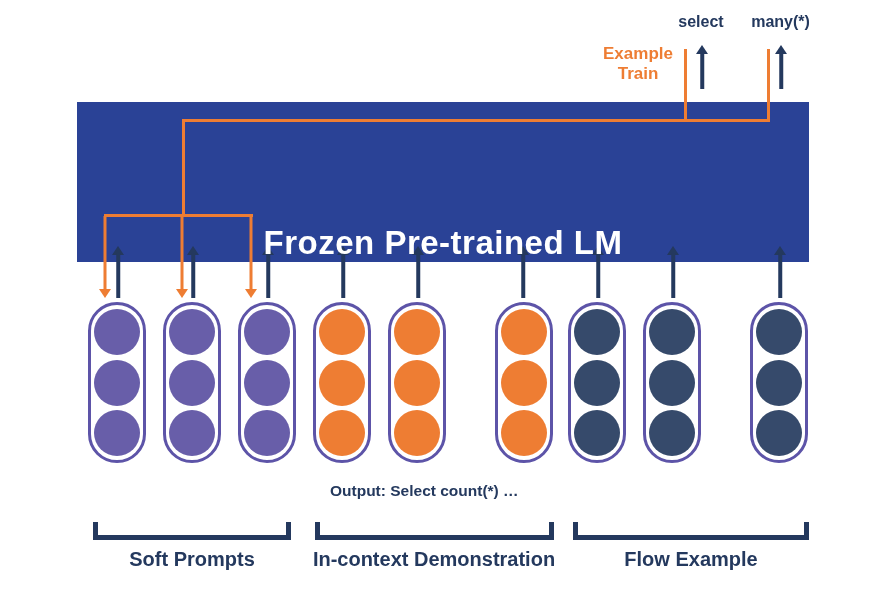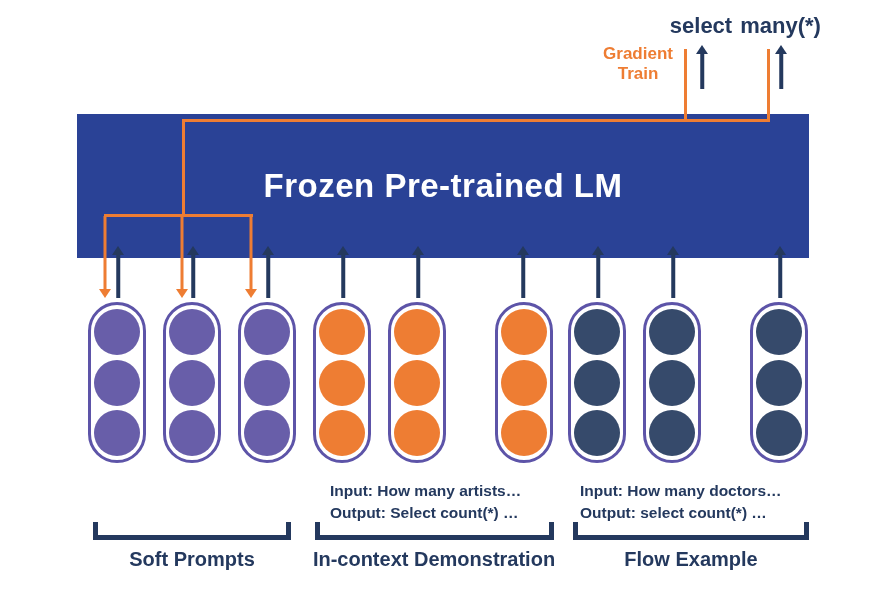--- a/index.html
+++ b/index.html
@@ -15,32 +15,32 @@
   *{margin:0;padding:0;box-sizing:border-box;}
   html,body{background:#ffffff;}
   body{font-family:"Liberation Sans", sans-serif;}
   #diagram{
     position:relative;
     width:890px;height:593px;
     background:#ffffff;
     overflow:hidden;
   }
   .lm-box{
-    position:absolute;left:77px;top:114px;width:732px;height:144px;
+    position:absolute;left:77px;top:102px;width:732px;height:160px;
     background:var(--lm-box);
-    display:flex;align-items:center;justify-content:center;
+    display:flex;align-items:flex-end;justify-content:center;
   }
   .lm-title{
     color:var(--title-color);
     font-size:33px;font-weight:bold;letter-spacing:.5px;
     position:relative;z-index:3;
   }
   .top-label{
     position:absolute;top:13px;
-    font-size:22px;font-weight:bold;color:var(--navy);
+    font-size:16px;font-weight:bold;color:var(--navy);
     text-align:center;
   }
   #select-label{left:666px;width:70px;}
   #count-label{left:738px;width:85px;}
   .gflow-label{
     position:absolute;left:597px;top:44px;width:82px;
     text-align:center;color:var(--orange);
     font-size:17px;font-weight:bold;line-height:20px;
   }
   .oline{position:absolute;background:var(--orange);z-index:2;}
@@ -106,21 +106,21 @@
 <div id="diagram">
 
   <div class="lm-box">
     <span class="lm-title">Frozen Pre-trained LM</span>
   </div>
 
   <div id="select-label" class="top-label">select</div>
   <div id="count-label" class="top-label">many(*)</div>
 
   <div class="gflow-label">
-    <div>Gradient</div>
+    <div>Example</div>
     <div>Train</div>
   </div>
 
   <div class="oline" style="left:684px;top:49px;width:3px;height:73px;"></div>
   <div class="oline" style="left:767px;top:49px;width:3px;height:73px;"></div>
   <div class="oline" style="left:183px;top:119px;width:587px;height:3px;"></div>
   <div class="oline" style="left:182px;top:119px;width:3px;height:98px;"></div>
   <div class="oline" style="left:104px;top:214px;width:149px;height:3px;"></div>
 
   <div id="gen-layer">
@@ -221,26 +221,21 @@
         <div class="dot"></div>
       </div>
       <div class="capsule g-train" style="left:750px;">
         <div class="dot"></div>
         <div class="dot"></div>
         <div class="dot"></div>
       </div>
     </div>
 
   <div id="incontext-example" class="example-text">
-    <div>Input: How many artists…</div>
     <div>Output: Select count(*) …</div>
-  </div>
-  <div id="train-example-text" class="example-text">
-    <div>Input: How many doctors…</div>
-    <div>Output: select count(*) …</div>
   </div>
 
   <div id="bracket-soft" class="bracket"></div>
   <div id="bracket-incontext" class="bracket"></div>
   <div id="bracket-train" class="bracket"></div>
 
   <div id="label-incontext" class="group-label">In-context Demonstration</div>
   <div id="label-soft" class="group-label">Soft Prompts</div>
   <div id="label-train" class="group-label">Flow Example</div>
 

